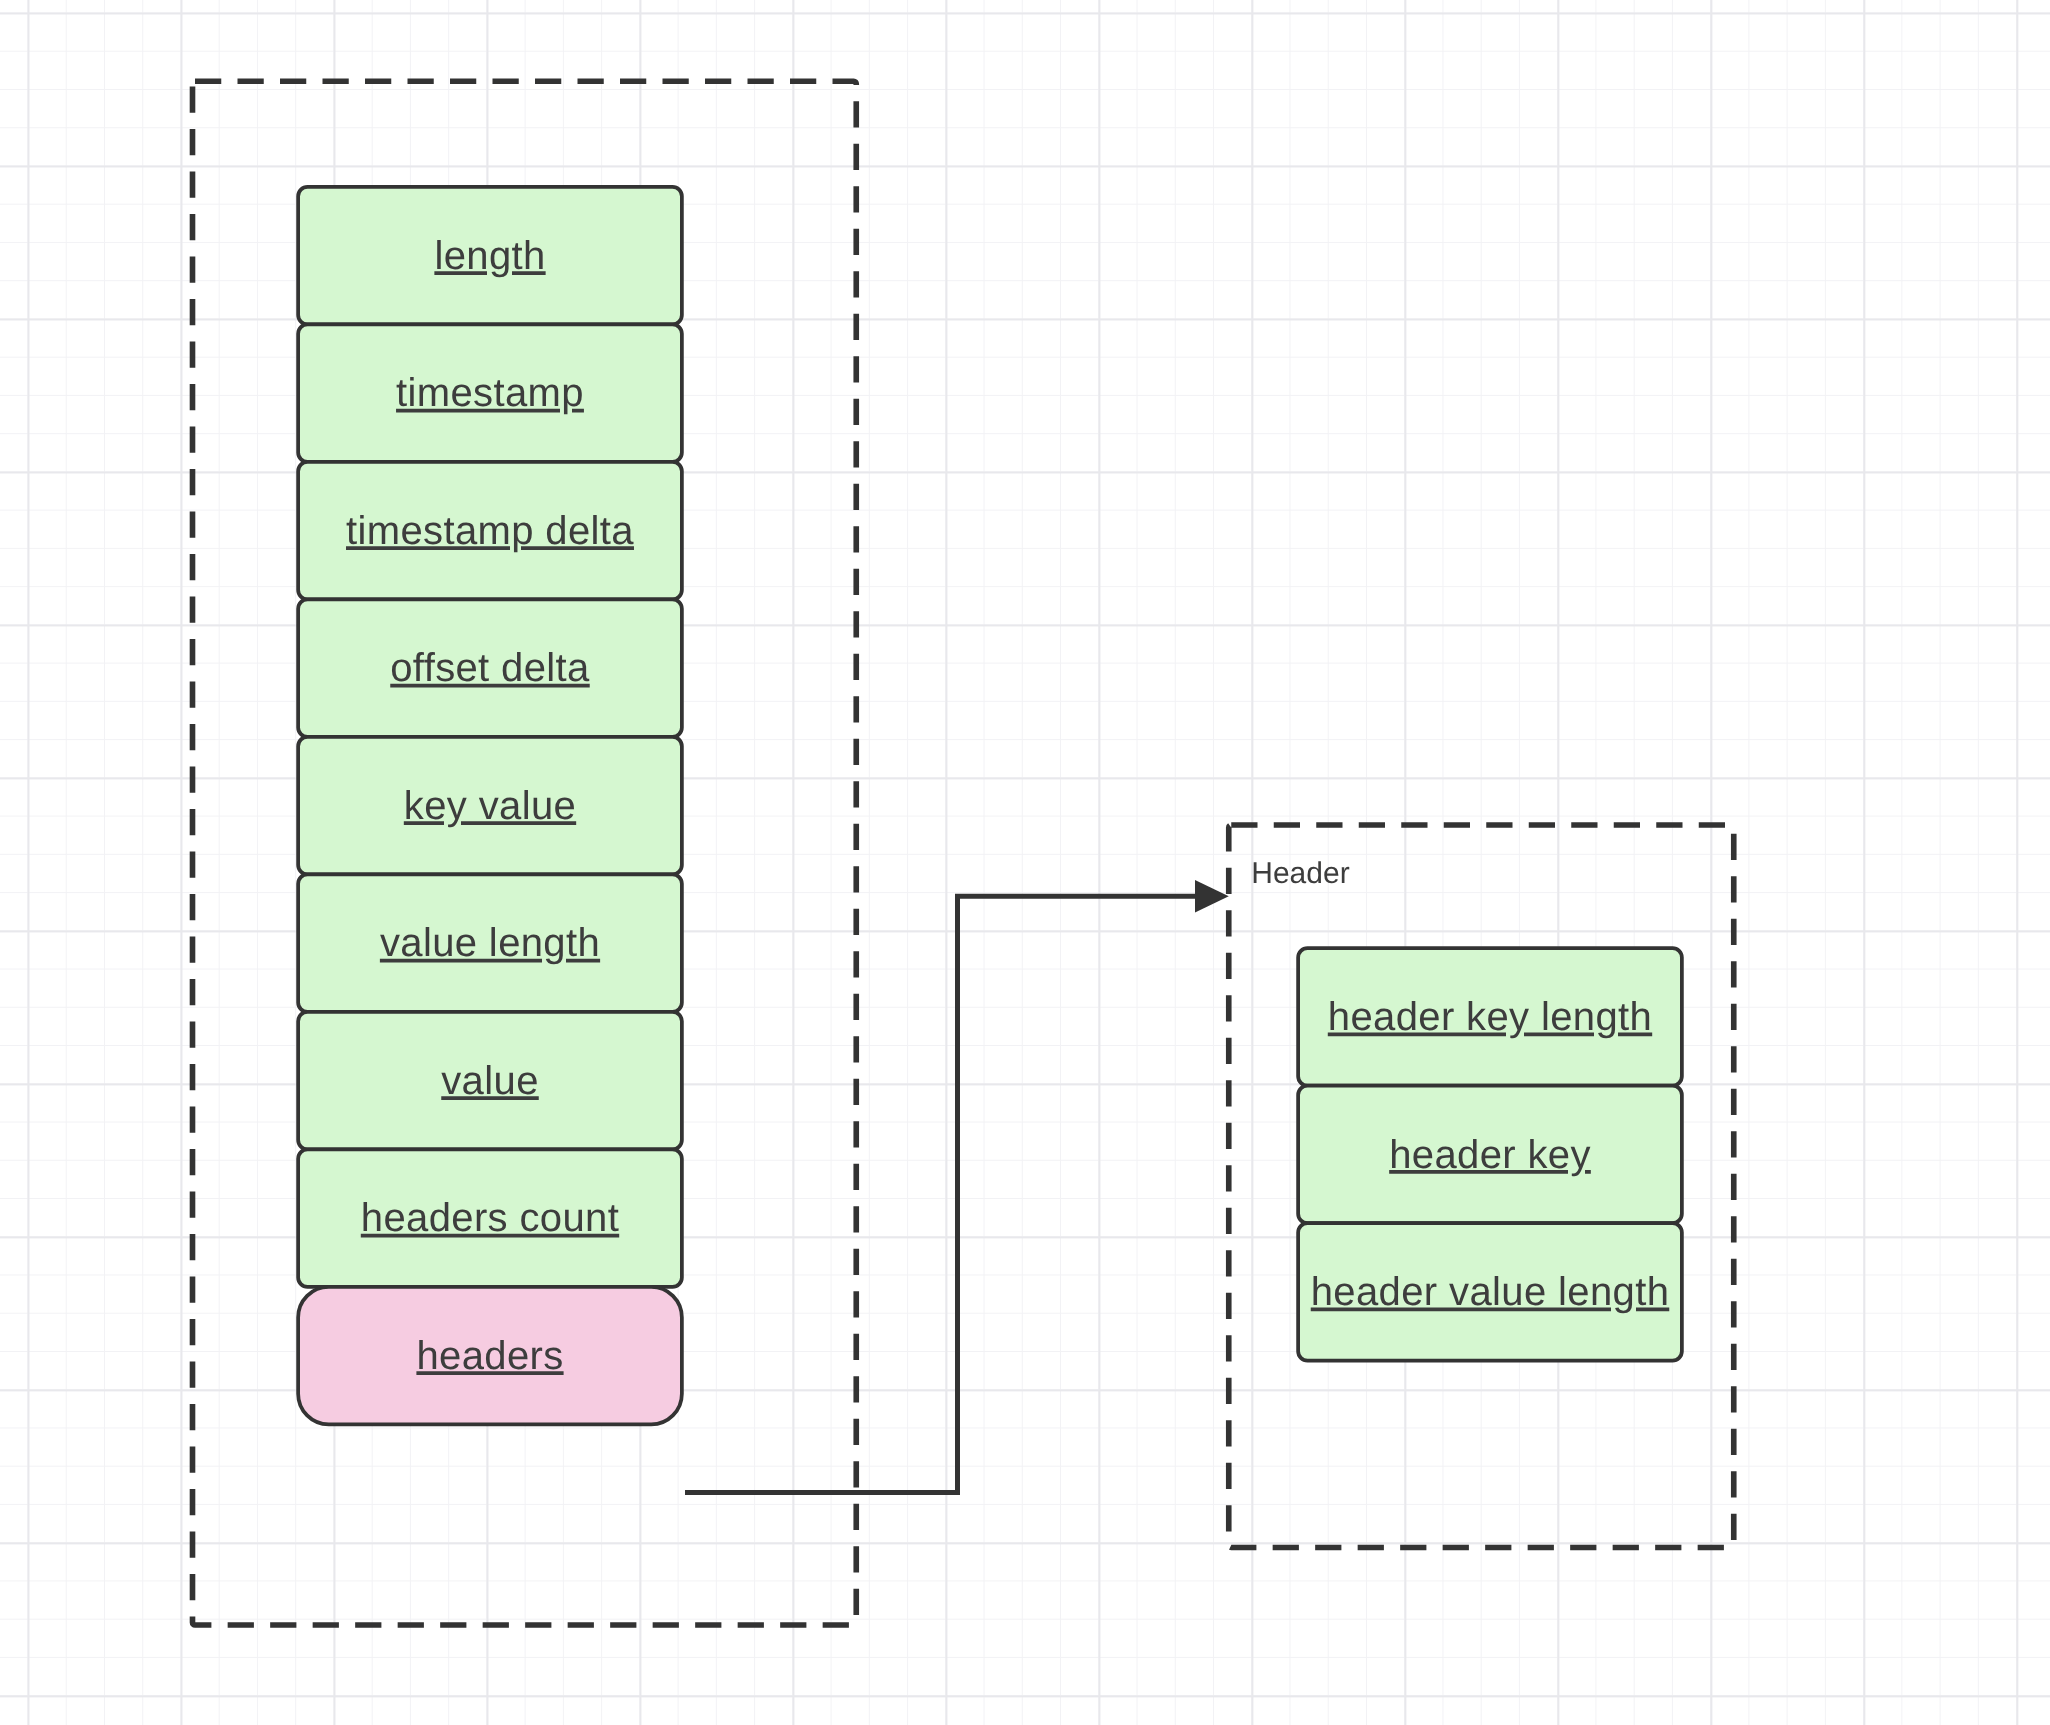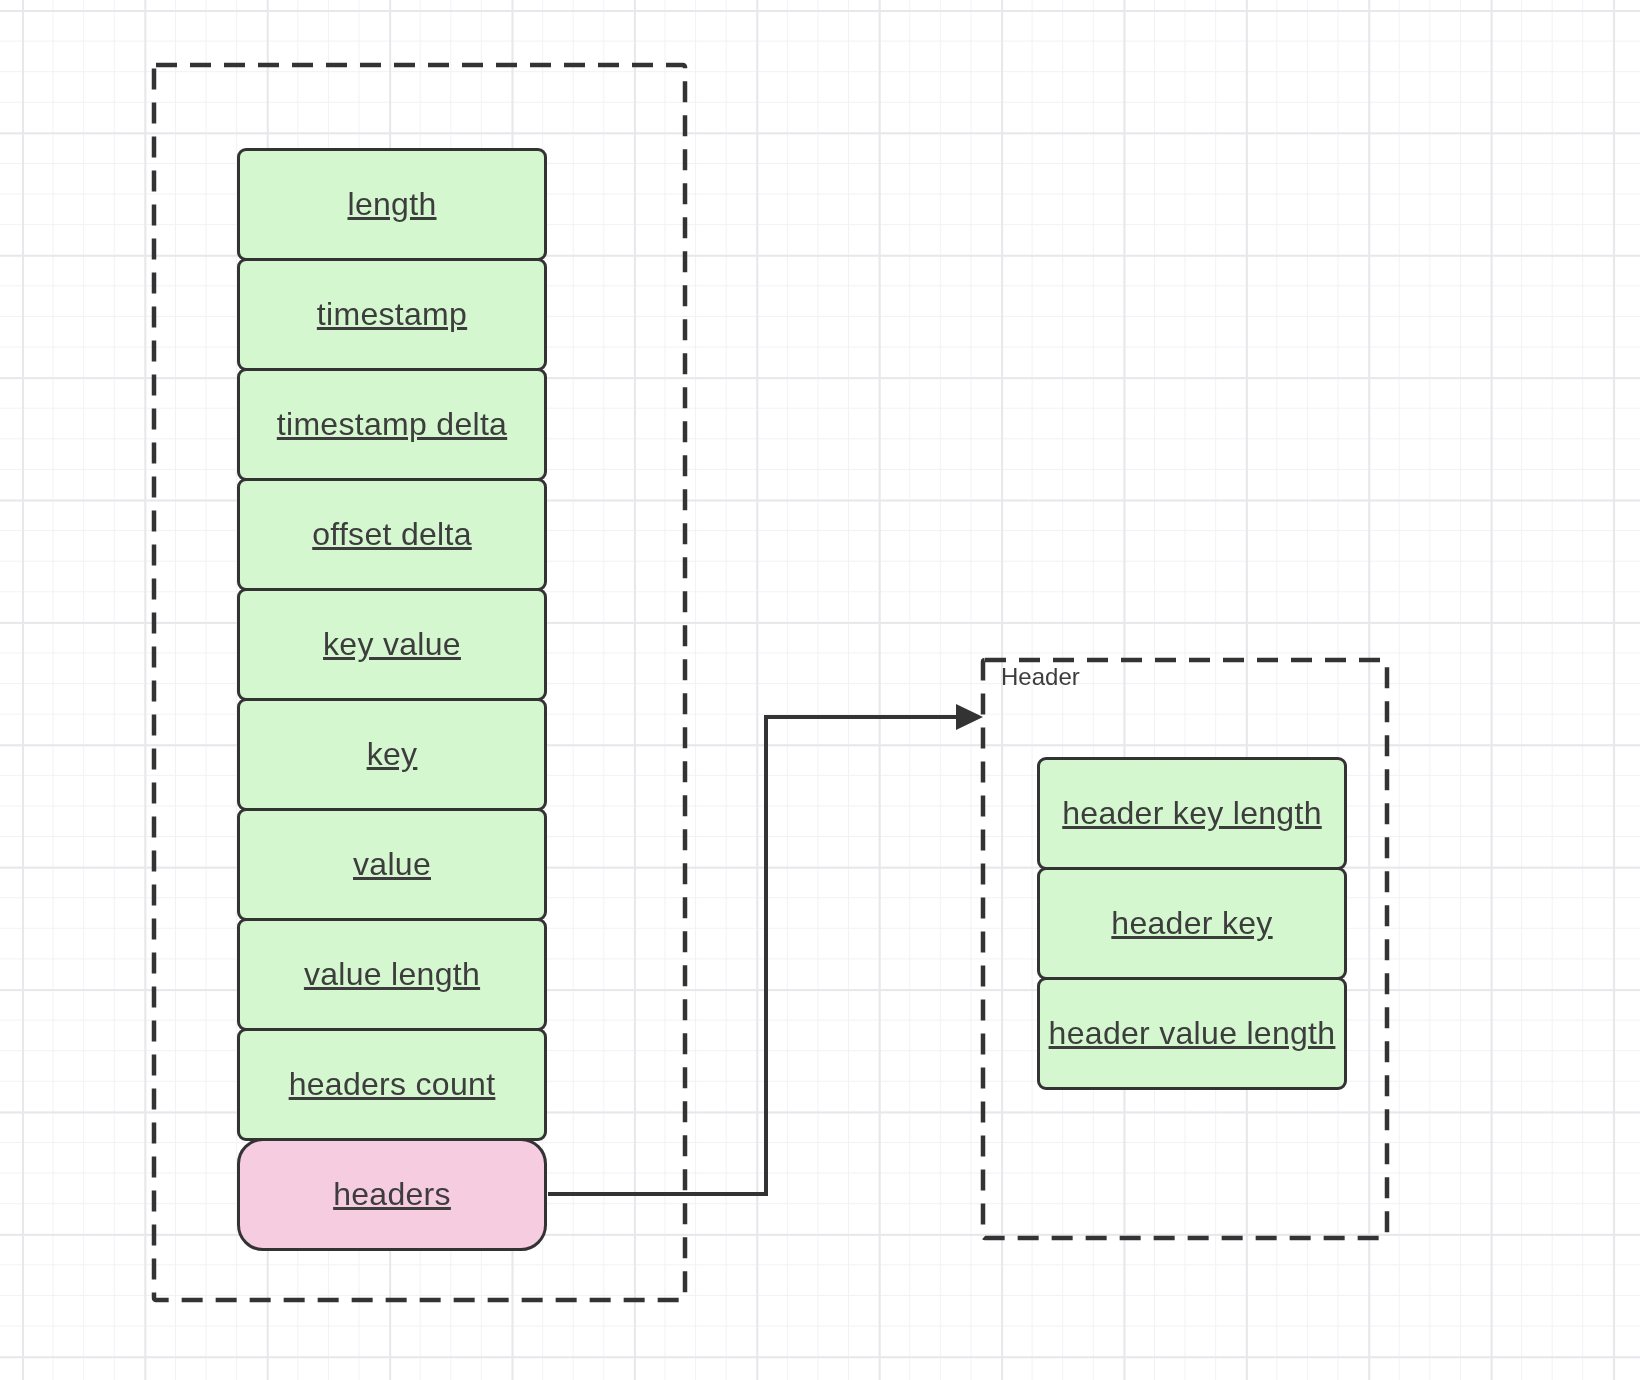--- a/index.html
+++ b/index.html
@@ -68,21 +68,21 @@
     font-size:32px;
     color:var(--text-color);
     letter-spacing:0.3px;
     text-decoration:underline;
   }
   .field:first-child{ margin-top:0; }
   .field.highlight{ background:var(--highlight-fill);border-radius:26px; }
   .header-title{
     position:absolute;
     left:1001px;
-    top:663px;
+    top:685px;
     font-size:24px;
     color:var(--text-color);
   }
 </style>
 </head>
 <body>
 
 <div class="canvas">
 
   <svg class="layer" viewBox="0 0 1640 1380" aria-hidden="true">
@@ -91,23 +91,22 @@
     <path class="conn" d="M 548 1194 H 766 V 717 H 958"></path>
     <polygon class="head" points="956,704 956,730 983,717"></polygon>
   </svg>
 
   <div class="stack record-stack">
     <div class="field">length</div>
     <div class="field">timestamp</div>
     <div class="field">timestamp delta</div>
     <div class="field">offset delta</div>
     <div class="field">key value</div>
-    <div class="field">key</div>
+    <div class="field">value length</div>
     <div class="field">value</div>
-    <div class="field">value length</div>
     <div class="field">headers count</div>
     <div class="field highlight">headers</div>
   </div>
 
   <div class="header-title">Header</div>
 
   <div class="stack header-stack">
     <div class="field">header key length</div>
     <div class="field">header key</div>
     <div class="field">header value length</div>

